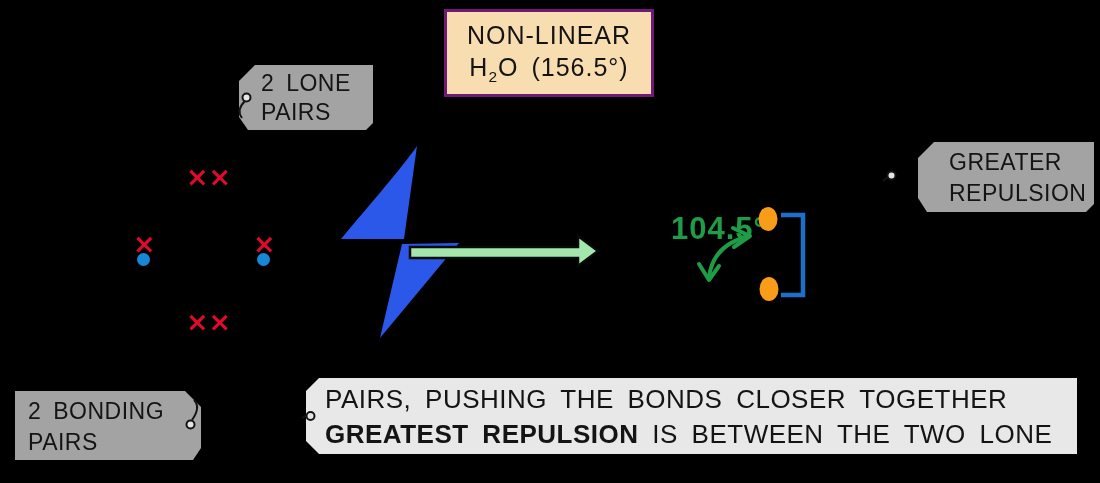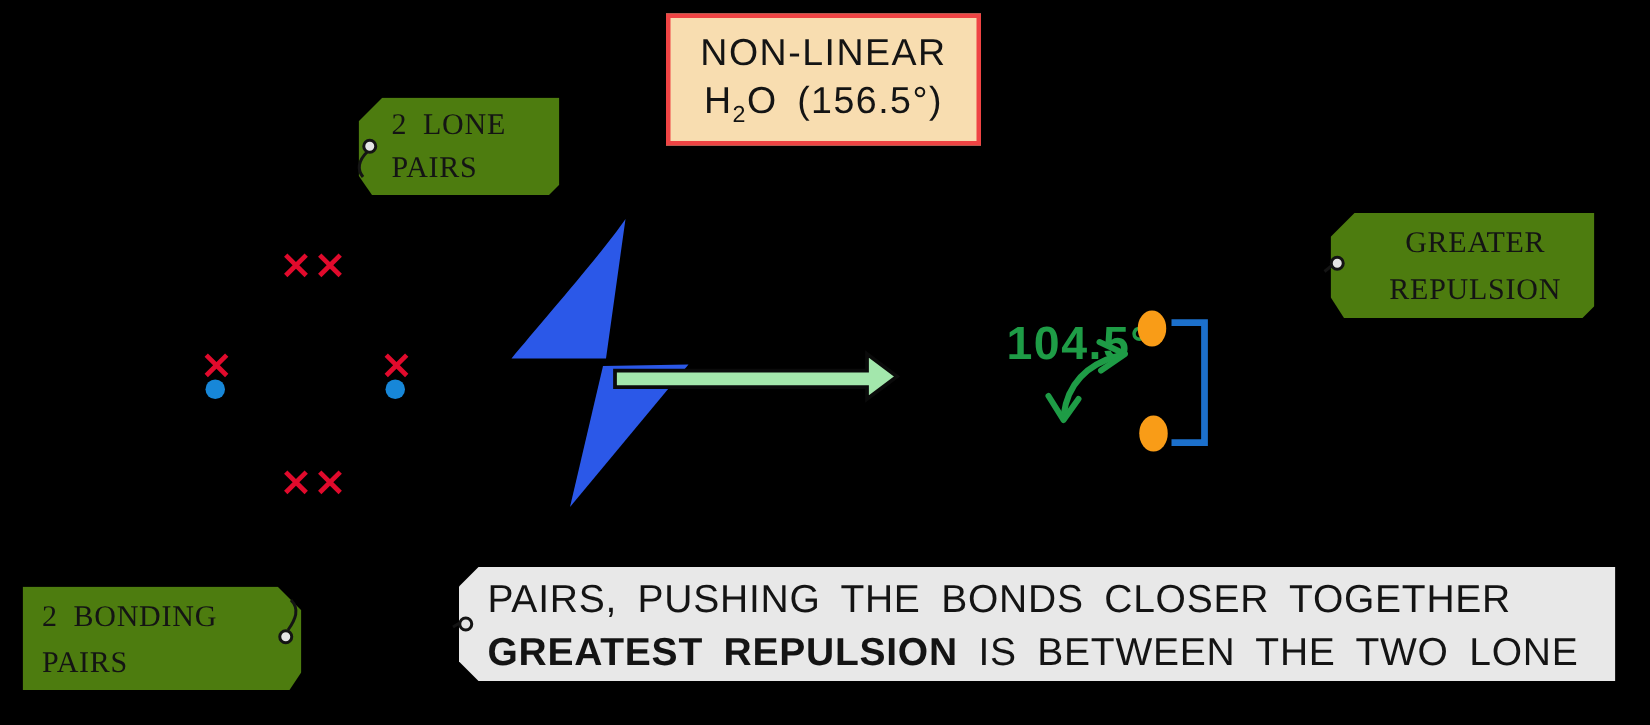--- a/index.html
+++ b/index.html
@@ -4,30 +4,30 @@
 <style>
   html,body{margin:0;padding:0;background:#000;}
   .canvas{position:relative;width:1100px;height:483px;background:#000;overflow:hidden;
           font-family:"Liberation Sans",sans-serif;color:#141414;}
   .canvas *{box-sizing:border-box;}
 
   svg.art{position:absolute;left:0;top:0;width:1100px;height:483px;pointer-events:none;z-index:10;}
 
   
   .note{position:absolute;left:444px;top:9px;width:210px;height:88px;
-        background:#F8DDB0;border:3px solid #ef4444;text-align:center;
+        background:#F8DDB0;border:3px solid #701a75;text-align:center;
         font-size:25px;line-height:32px;letter-spacing:1px;padding-top:7px;word-spacing:5px;}
   .note sub{font-size:0.62em;}
 
   
-  .tag{position:absolute;background:#4d7c0f;font-size:20px;letter-spacing:0.5px;word-spacing:5px;z-index:2;font-family:Liberation Serif, serif;}
+  .tag{position:absolute;background:#a3a3a3;font-size:23px;letter-spacing:0.5px;word-spacing:5px;z-index:2;}
   .tagA{left:239px;top:65px;width:134px;height:65px;line-height:29px;padding:4px 0 0 22px;
         clip-path:polygon(16px 0,100% 0,100% calc(100% - 7px),calc(100% - 7px) 100%,9px 100%,0 calc(100% - 13px),0 16px);}
-  .tagB{left:887px;top:142px;width:176px;height:70px;line-height:31px;padding:5px 0 0 17px;
-        clip-path:polygon(16px 0,100% 0,100% calc(100% - 8px),calc(100% - 8px) 100%,9px 100%,0 calc(100% - 14px),0 16px);text-align:center;}
+  .tagB{left:918px;top:142px;width:176px;height:70px;line-height:31px;padding:5px 0 0 31px;
+        clip-path:polygon(16px 0,100% 0,100% calc(100% - 8px),calc(100% - 8px) 100%,9px 100%,0 calc(100% - 14px),0 16px);}
   .tagC{left:15px;top:391px;width:186px;height:69px;line-height:31px;padding:5px 16px 0 13px;
         clip-path:polygon(0 0,calc(100% - 16px) 0,100% 16px,100% calc(100% - 12px),calc(100% - 8px) 100%,0 100%);}
 
   
   .caption{position:absolute;left:306px;top:378px;width:771px;height:76px;background:#E8E8E8;
            font-size:26px;line-height:35px;letter-spacing:0.5px;word-spacing:6px;
            padding:4px 0 0 19px;z-index:2;
            clip-path:polygon(13px 0,100% 0,100% 100%,13px 100%,0 calc(100% - 13px),0 13px);}
   .caption .b{font-weight:bold;}
 

